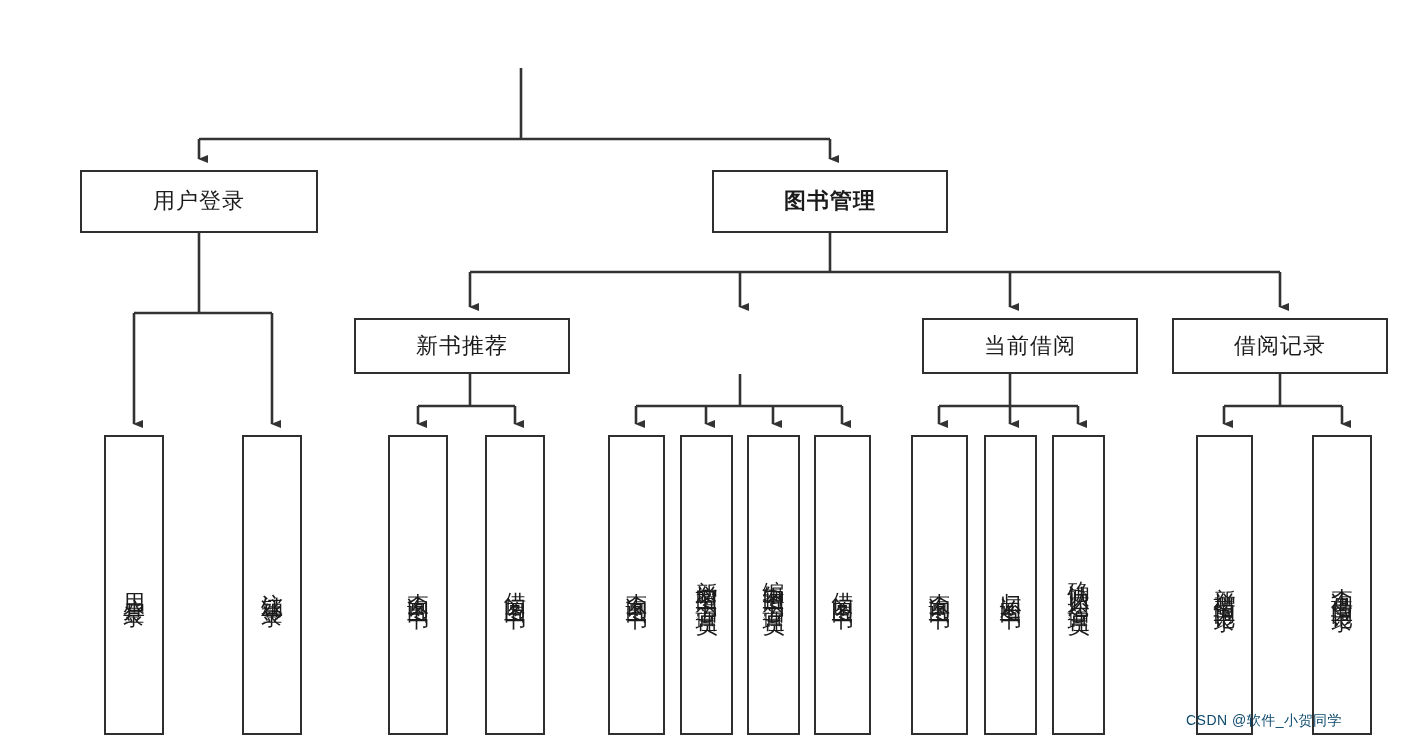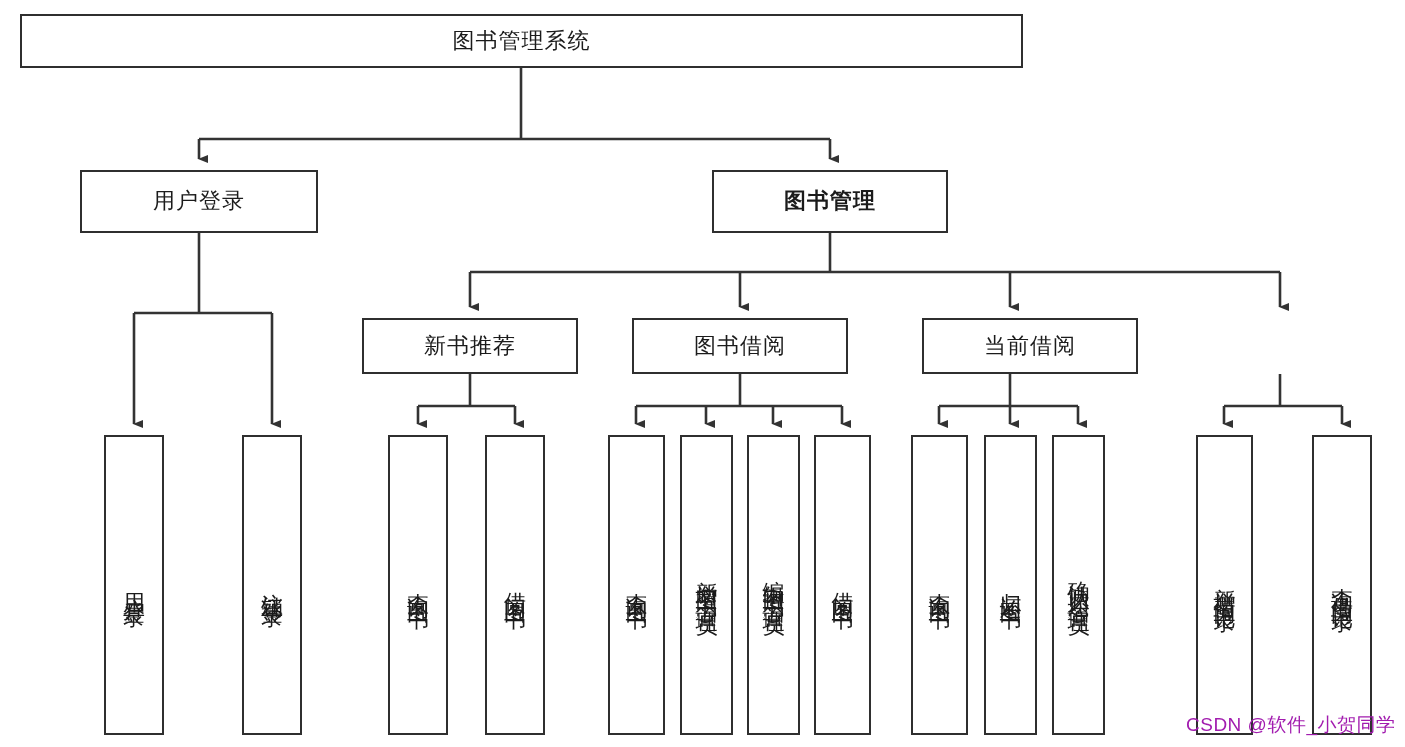--- a/index.html
+++ b/index.html
@@ -50,22 +50,22 @@
     text-orientation: upright;
     letter-spacing: 5px;
     line-height: 1;
     white-space: nowrap;
     text-align: center;
   }
   .watermark {
     position: absolute;
     left: 1186px;
     top: 712px;
-    font-size: 19px;
-    color: #a21caf;
+    font-size: 14px;
+    color: #0c4a6e;
     white-space: nowrap;
     letter-spacing: 0.5px;
   }
 </style>
 </head>
 <body>
 
 <div id="diagram-root">
 
   <svg class="connectors" viewBox="0 0 1405 747" xmlns="http://www.w3.org/2000/svg">
@@ -114,39 +114,36 @@
       <path d="M1010,406 L1010,424" marker-end="url(#arrowhead)"></path>
       <path d="M1078,406 L1078,424" marker-end="url(#arrowhead)"></path>
 
       <path d="M1280,374 L1280,406"></path>
       <path d="M1224,406 L1342,406"></path>
       <path d="M1224,406 L1224,424" marker-end="url(#arrowhead)"></path>
       <path d="M1342,406 L1342,424" marker-end="url(#arrowhead)"></path>
     </g>
   </svg>
 
-  <div class="node-box" style="left:20px; top:14px; width:1003px; height:54px;">
-    <span class="node-label-h">图书管理系统</span>
-  </div>
 
   <div class="node-box" style="left:80px; top:170px; width:238px; height:63px;">
     <span class="node-label-h">用户登录</span>
   </div>
   <div class="node-box" style="left:712px; top:170px; width:236px; height:63px;font-weight:bold;">
     <span class="node-label-h">图书管理</span>
   </div>
 
-  <div class="node-box" style="left:362px; top:318px; width:216px; height:56px;">
+  <div class="node-box" style="left:354px; top:318px; width:216px; height:56px;">
     <span class="node-label-h">新书推荐</span>
-  </div>
-  <div class="node-box" style="left:632px; top:318px; width:216px; height:56px;">
-    <span class="node-label-h">图书借阅</span>
   </div>
   <div class="node-box" style="left:902px; top:318px; width:216px; height:56px;margin-left:20px;">
     <span class="node-label-h">当前借阅</span>
+  </div>
+  <div class="node-box" style="left:1172px; top:318px; width:216px; height:56px;">
+    <span class="node-label-h">借阅记录</span>
   </div>
 
   <div class="node-box" style="left:104px; top:435px; width:60px; height:300px;">
     <span class="node-label-v">用户登录</span>
   </div>
   <div class="node-box" style="left:242px; top:435px; width:60px; height:300px;">
     <span class="node-label-v">注销登录</span>
   </div>
   <div class="node-box" style="left:388px; top:435px; width:60px; height:300px;">
     <span class="node-label-v">查询图书</span>

